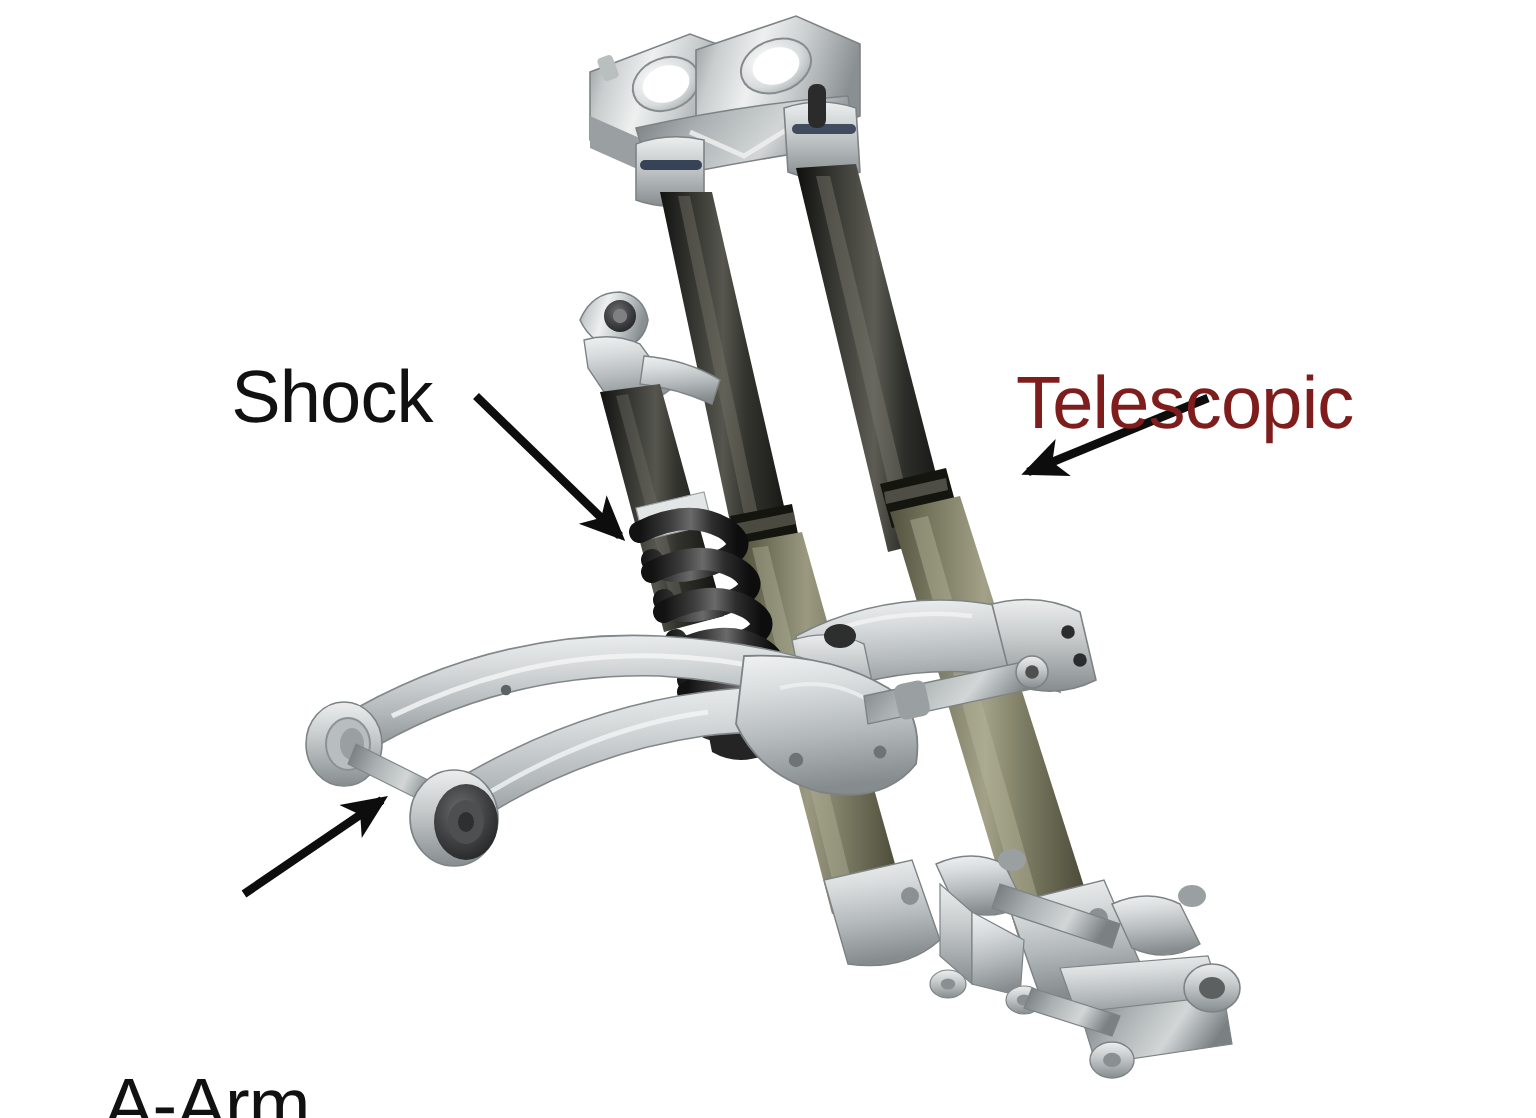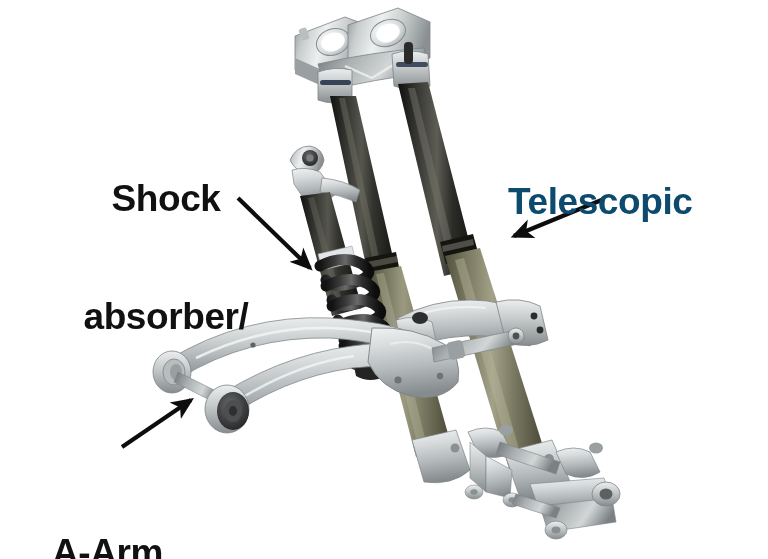--- a/index.html
+++ b/index.html
@@ -23,21 +23,21 @@
     inset: 0;
     width: 768px;
     height: 559px;
   }
   .label {
     position: absolute;
     color: #111111;
     font-family: "Liberation Sans", sans-serif;
     font-size: 37px;
     line-height: 1.06;
-    font-weight: 700;
+    font-weight: 400;
     letter-spacing: -0.4px;
     white-space: pre;
     user-select: none;
   }
   #label-shock {
     left: 56px;
     top: 101px;
     text-align: center;
     width: 220px;
   }
@@ -303,24 +303,23 @@
         <path d="M 0 0.6 L 10 5 L 0 9.4 L 2.6 5 Z" fill="#0d0d0d"></path>
       </marker>
     </defs>
     <line x1="238" y1="198" x2="310" y2="268" stroke="#0d0d0d" stroke-width="4.2" marker-end="url(#ah)"></line>
     <line x1="604" y1="199" x2="514" y2="236" stroke="#0d0d0d" stroke-width="4.2" marker-end="url(#ah)"></line>
     <line x1="122" y1="447" x2="191" y2="400" stroke="#0d0d0d" stroke-width="4.2" marker-end="url(#ah)"></line>
   </svg>
 
   <div class="label" id="label-shock" style="color: rgb(17, 17, 17);">
     <div>Shock</div>
-    <div>absorber/</div>
   </div>
 
-  <div class="label" id="label-fork" style="color: #0c4a6e;">
+  <div class="label" id="label-fork" style="color: #7f1d1d;">
     <div>Telescopic</div>
   </div>
 
   <div class="label" id="label-aarm" style="color: rgb(17, 17, 17);">
     <div>A-Arm</div>
   </div>
 
 </div>
 
 </body></html>

